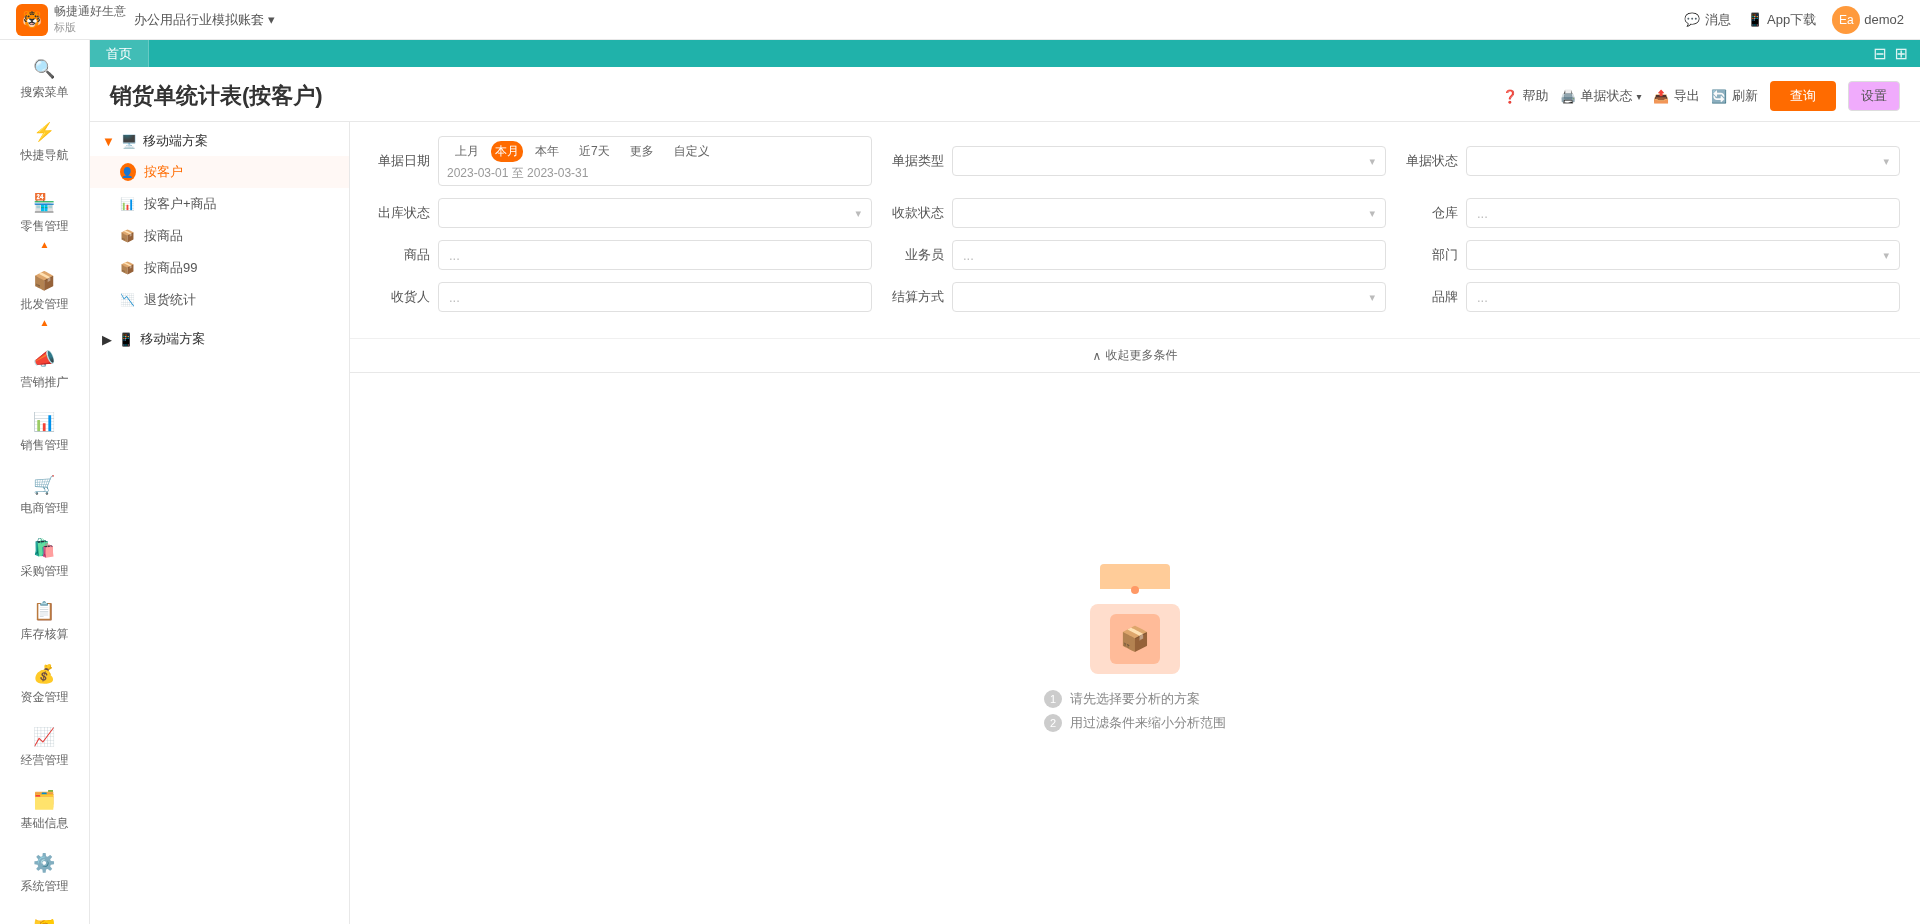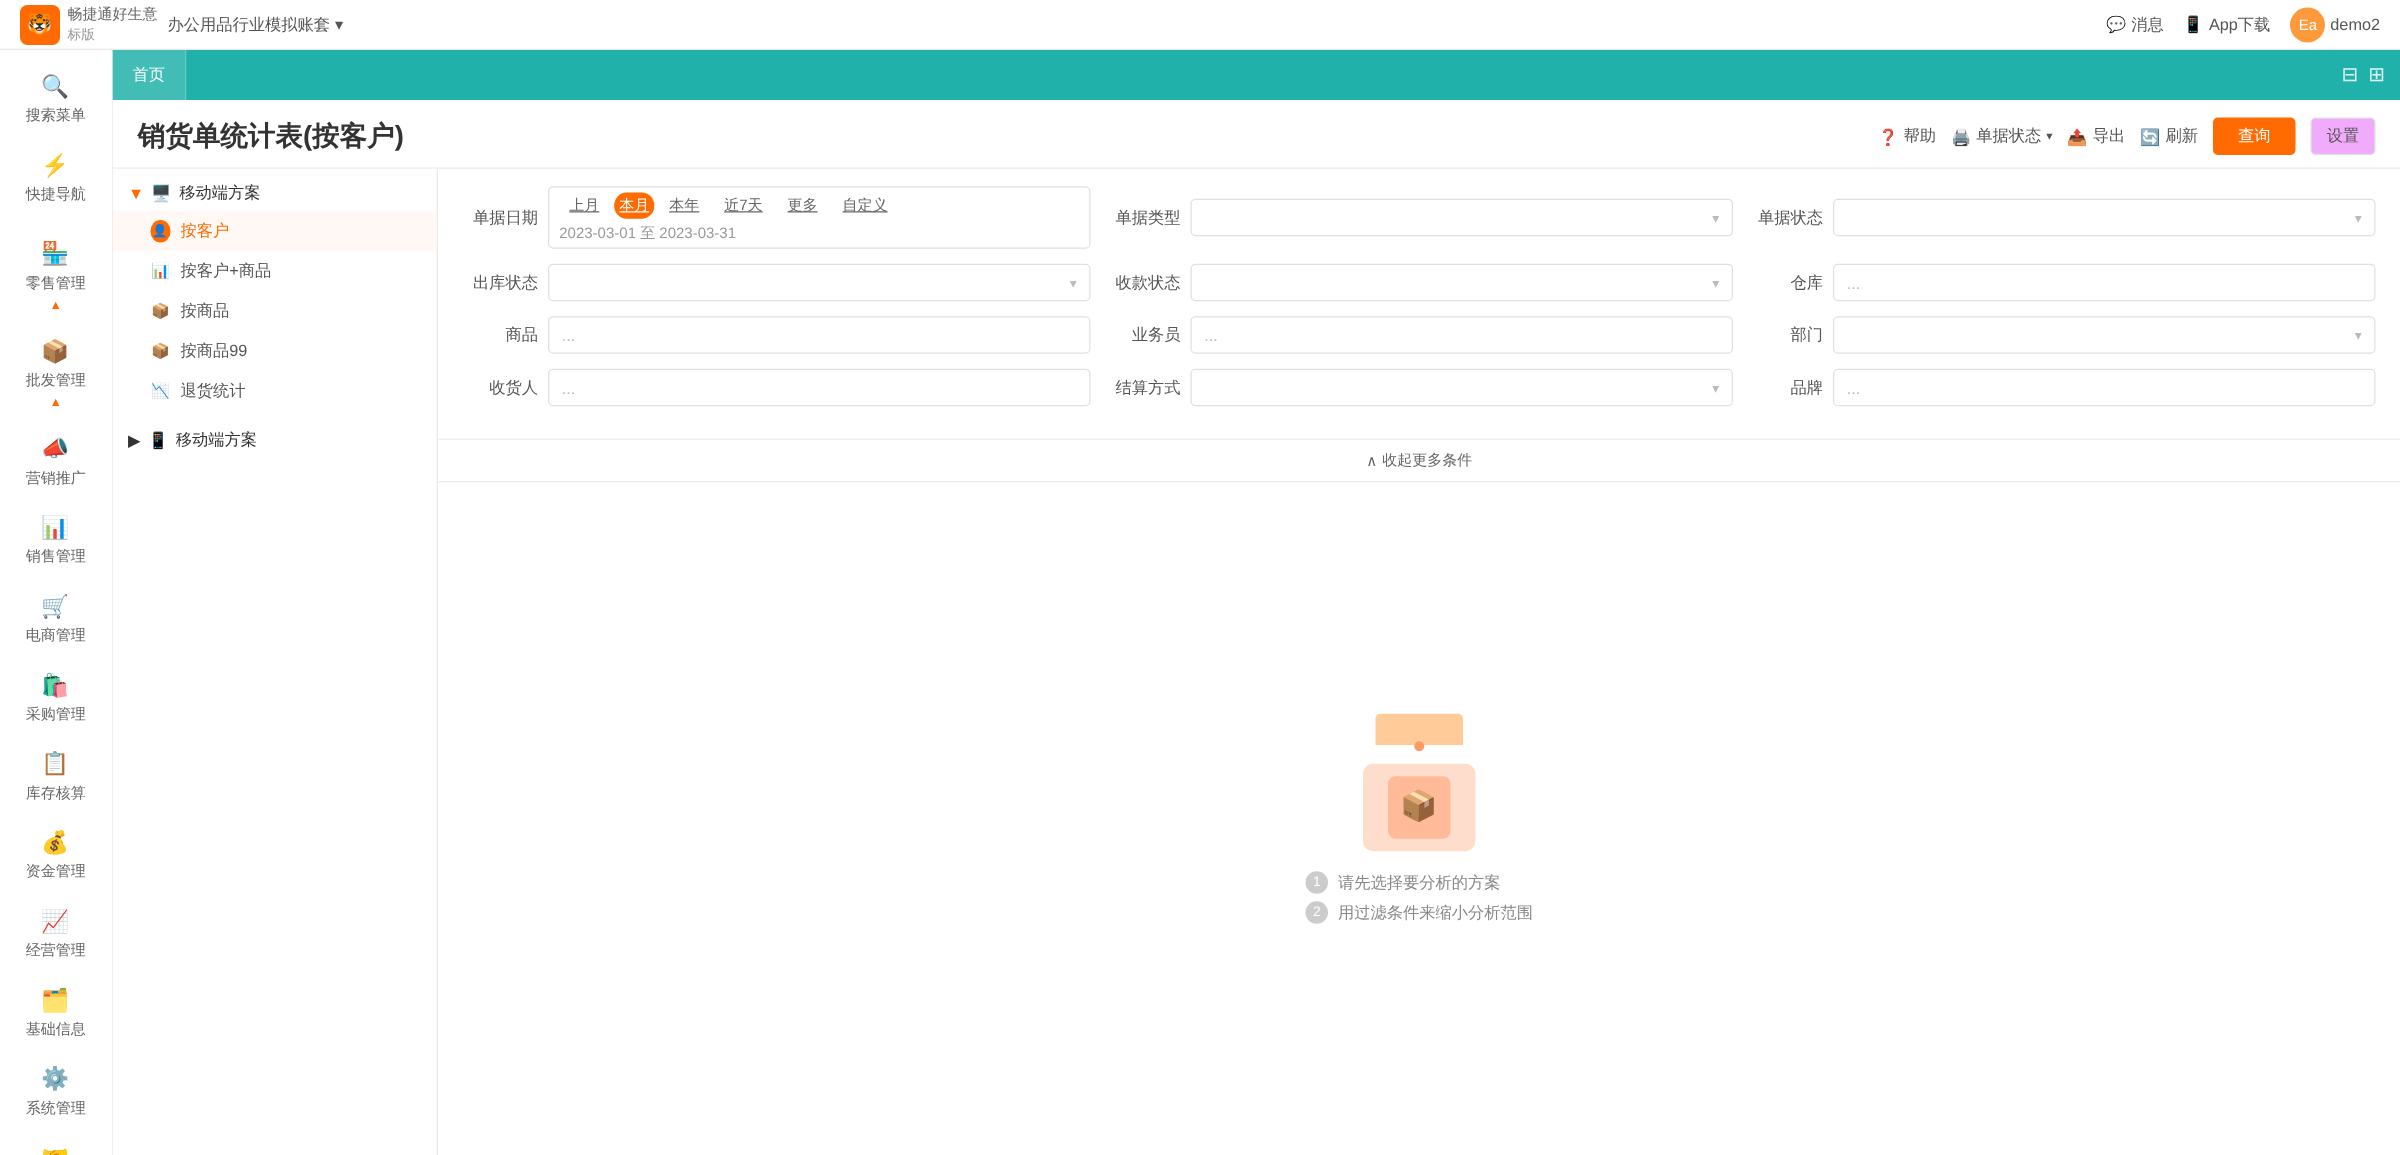--- a/index.html
+++ b/index.html
@@ -26,21 +26,21 @@
     .sidebar { width: 90px; background: #fff; border-right: 1px solid #e8e8e8; display: flex; flex-direction: column; align-items: center; padding-top: 8px; overflow-y: auto; }
     .sidebar-item { width: 100%; display: flex; flex-direction: column; align-items: center; padding: 10px 4px; cursor: pointer; color: #666; font-size: 12px; gap: 4px; }
     .sidebar-item-icon { font-size: 18px; }
     .sidebar-item-label { font-size: 12px; text-align: left; }
     .sidebar-divider { width: 60%; height: 1px; background: #f0f0f0; margin: 4px 0; }
     
     
     .content-area { flex: 1; display: flex; flex-direction: column; overflow: hidden; }
     
     
-    .tab-bar { height: 40px; background: #20b2aa; display: flex; align-items: center; padding: 0; }
+    .tab-bar { height: 27px; background: #20b2aa; display: flex; align-items: center; padding: 0; }
     .tab { height: 40px; display: flex; align-items: center; padding: 0 16px; cursor: pointer; color: rgba(255,255,255,0.85); font-size: 13px; gap: 6px; border-right: 1px solid rgba(255,255,255,0.2); }
     .tab.home { background: rgba(255,255,255,0.15); color: #fff; }
     .tab.active { background: #fff; color: #333; border-radius: 4px 4px 0 0; }
     .tab-close { color: #999; cursor: pointer; font-size: 12px; }
     .tab-bar-actions { margin-left: auto; display: flex; align-items: center; gap: 8px; padding-right: 12px; }
     .tab-action-btn { color: rgba(255,255,255,0.85); cursor: pointer; font-size: 16px; }
     
     
     .page-content { flex: 1; overflow-y: auto; background: #f5f5f5; }
     
@@ -72,21 +72,21 @@
     
     
     .filter-grid { background: #fff; padding: 14px 20px; }
     .filter-row { display: grid; grid-template-columns: 1fr 1fr 1fr; gap: 12px; margin-bottom: 12px; }
     .filter-item { display: flex; align-items: center; gap: 8px; }
     .filter-label { color: #555; font-size: 13px; white-space: nowrap; min-width: 60px; text-align: right; }
     .filter-input { flex: 1; border: 1px solid #e0e0e0; border-radius: 4px; padding: 5px 10px; font-size: 13px; color: #333; background: #fff; display: flex; align-items: center; justify-content: space-between; min-height: 30px; }
     .filter-input .placeholder { color: #bbb; }
     .filter-input .dots { color: #bbb; }
     .date-tabs { display: flex; align-items: center; gap: 4px; }
-    .date-tab { padding: 3px 8px; border-radius: 3px; cursor: pointer; font-size: 12px; color: #666; text-decoration: underline; }
+    .date-tab { padding: 3px 8px; border-radius: 3px; cursor: pointer; font-size: 12px; color: #666; }
     .date-tab.active { background: #ff6b00; color: #fff; border-radius: 12px; }
     .date-range { font-size: 12px; color: #999; }
     .dropdown-icon { color: #bbb; font-size: 11px; }
     .collapse-bar { background: #fff; padding: 8px; display: flex; justify-content: center; border-top: 1px solid #f0f0f0; border-bottom: 1px solid #e8e8e8; }
     .collapse-btn { display: flex; align-items: center; gap: 4px; color: #666; cursor: pointer; font-size: 12px; }
     
     
     .empty-state { flex: 1; display: flex; flex-direction: column; align-items: center; justify-content: center; background: #fff; gap: 12px; }
     .empty-text { text-align: left; }
     .empty-text-item { display: flex; align-items: center; gap: 8px; color: #888; font-size: 13px; margin-bottom: 6px; }

